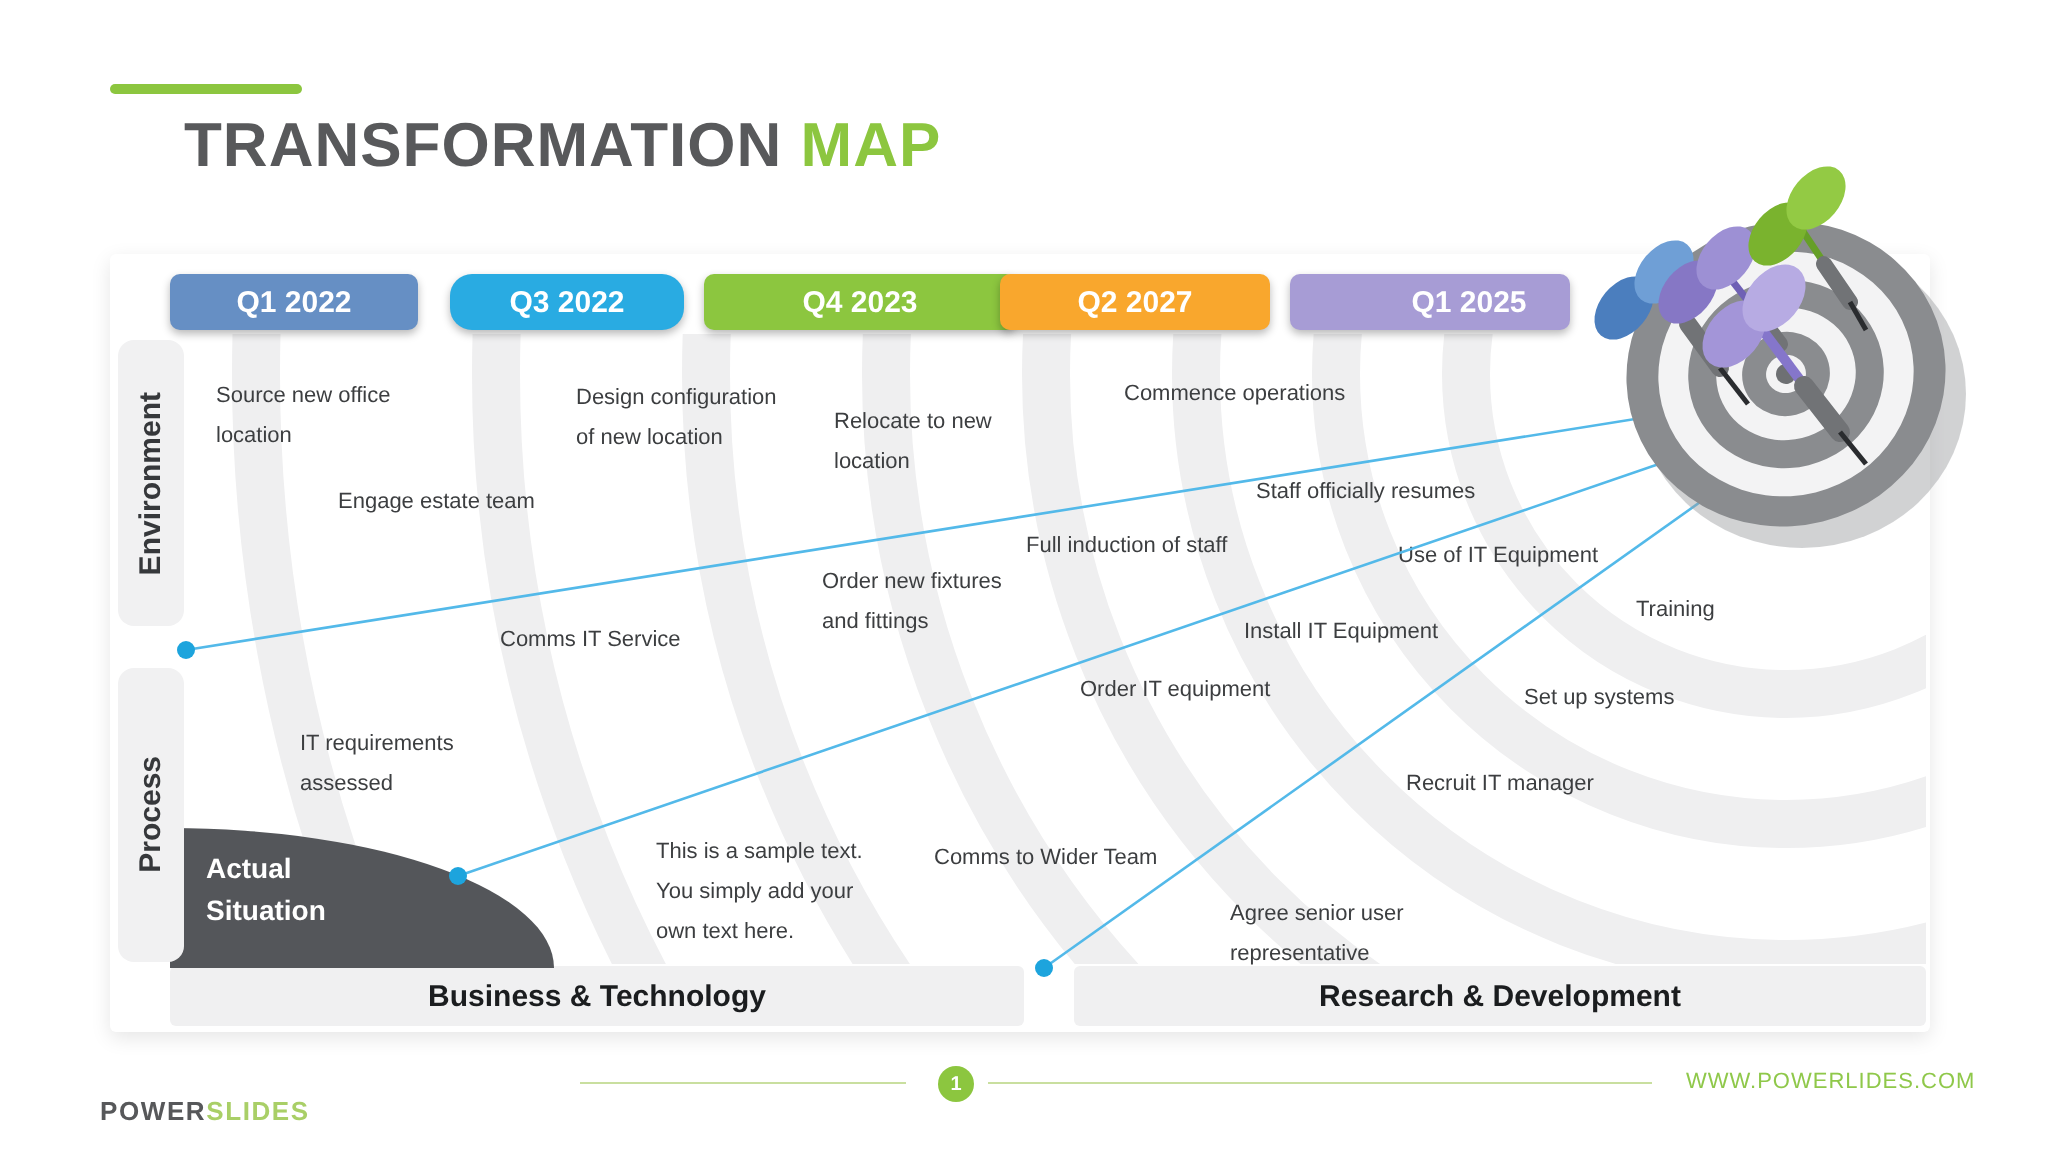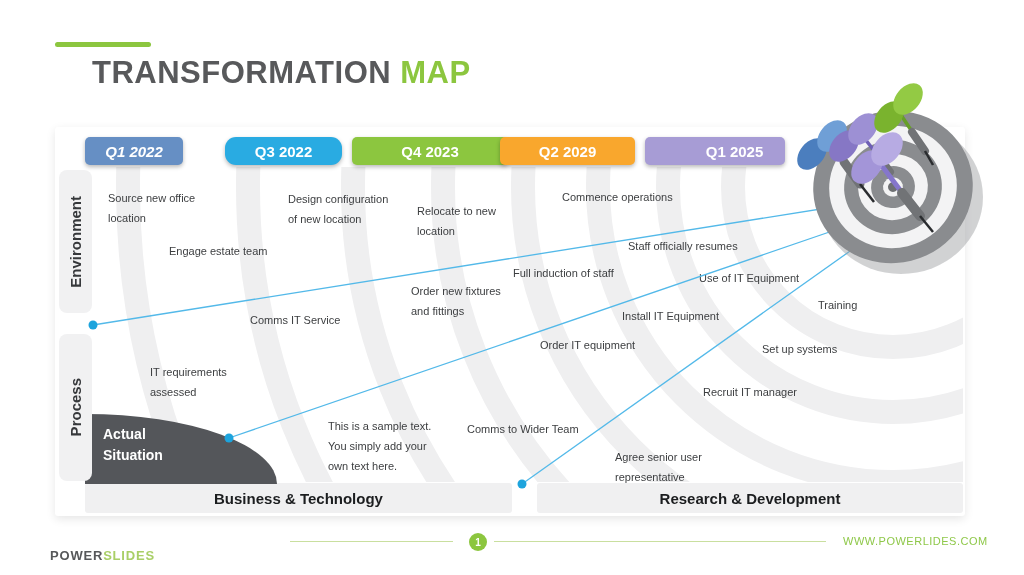--- a/index.html
+++ b/index.html
@@ -15,21 +15,21 @@
 
   
   .panel { position:absolute; left:55px; top:127px; width:910px; height:389px; background:#fff;
            border-radius:3px; box-shadow:0 3px 10px rgba(0,0,0,.10); }
 
   svg.layer { position:absolute; left:0; top:0; pointer-events:none; }
 
   
   .qh { position:absolute; top:137px; height:28px; border-radius:5px; color:#fff; font-size:15px; font-weight:bold;
         display:flex; align-items:center; justify-content:center; box-shadow:0 2px 4px rgba(0,0,0,.28); }
-  .qh0 { left:85px;  width:98px;font-style:italic; }
+  .qh0 { left:85px;  width:124px; }
   .qh1 { left:225px; width:117px;border-radius:11px; }
   .qh2 { left:352px; width:156px; }
   .qh3 { left:500px; width:135px; }
   .qh4 { left:645px; width:140px;padding-left:39px; }
 
   
   .rowlab { position:absolute; left:59px; width:33px; background:#f1f1f2; border-radius:8px;
             display:flex; align-items:center; justify-content:center; }
   .rowlab span { writing-mode:vertical-rl; transform:rotate(180deg); font-size:15px; font-weight:bold; color:#36383b; }
   .row-env { top:170px; height:143px; }
@@ -182,21 +182,21 @@
       <ellipse cx="114" cy="52" rx="12" ry="18" transform="rotate(40 114 52)" fill="#7ab32e"></ellipse>
       <ellipse cx="133" cy="34" rx="12" ry="18" transform="rotate(40 133 34)" fill="#93ca44"></ellipse>
       <line x1="137" y1="67" x2="150" y2="86" stroke="#717376" stroke-width="8" stroke-linecap="round"></line>
       <line x1="150" y1="86" x2="158" y2="100" stroke="#2a2c2f" stroke-width="2.5"></line>
     </g>
   </svg>
 
   <div class="qh qh0" style="background: rgb(102, 143, 196);">Q1 2022</div>
   <div class="qh qh1" style="background: rgb(41, 171, 226);">Q3 2022</div>
   <div class="qh qh2" style="background: rgb(140, 198, 63);">Q4 2023</div>
-  <div class="qh qh3" style="background: rgb(249, 167, 45);">Q2 2029</div>
+  <div class="qh qh3" style="background: rgb(249, 167, 45);">Q2 2027</div>
   <div class="qh qh4" style="background: rgb(167, 156, 213);">Q1 2025</div>
 
   <div class="rowlab row-env">
       <span>Environment</span>
     </div>
   <div class="rowlab row-proc">
       <span>Process</span>
     </div>
 
   <div class="brand"><span class="p1">POWER</span><span class="p2">SLIDES</span></div>

